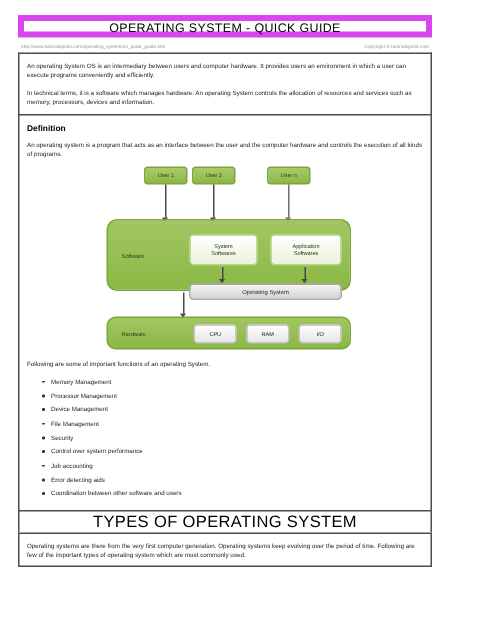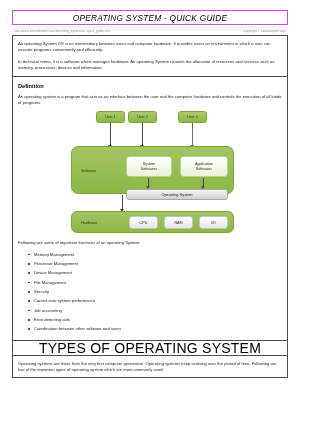--- a/index.html
+++ b/index.html
@@ -18,28 +18,27 @@
     position: relative;
     width: 300px;
     height: 425px;
     box-sizing: border-box;
     padding: 10px 12px 0 12px;
     background: #ffffff;
   }
 
   
   .title-box {
-    border: 1px solid #d946ef;
+    border: 4px solid #d946ef;
     height: 15px;
     display: flex;
     align-items: center;
     justify-content: center;
     box-sizing: border-box;
     background: #ffffff;
-    font-style: italic;
   }
   .title-box .title-text {
     font-size: 8.3px;
     letter-spacing: .25px;
     color: #000;
     white-space: nowrap;
   }
 
   
   .meta-strip {
@@ -90,21 +89,21 @@
     border: 1px solid #4d4d4d;
     border-bottom: none;
     height: 15px;
     display: flex;
     align-items: center;
     justify-content: center;
     box-sizing: border-box;
     background: #ffffff;
   }
   .banner-box .banner-text {
-    font-size: 14px;
+    font-size: 11px;
     letter-spacing: .25px;
     color: #000;
     white-space: nowrap;
   }
 
   
   ul.func-list {
     margin: 3px 0 2px 0;
     padding: 0 0 0 16px;
     list-style: none;

